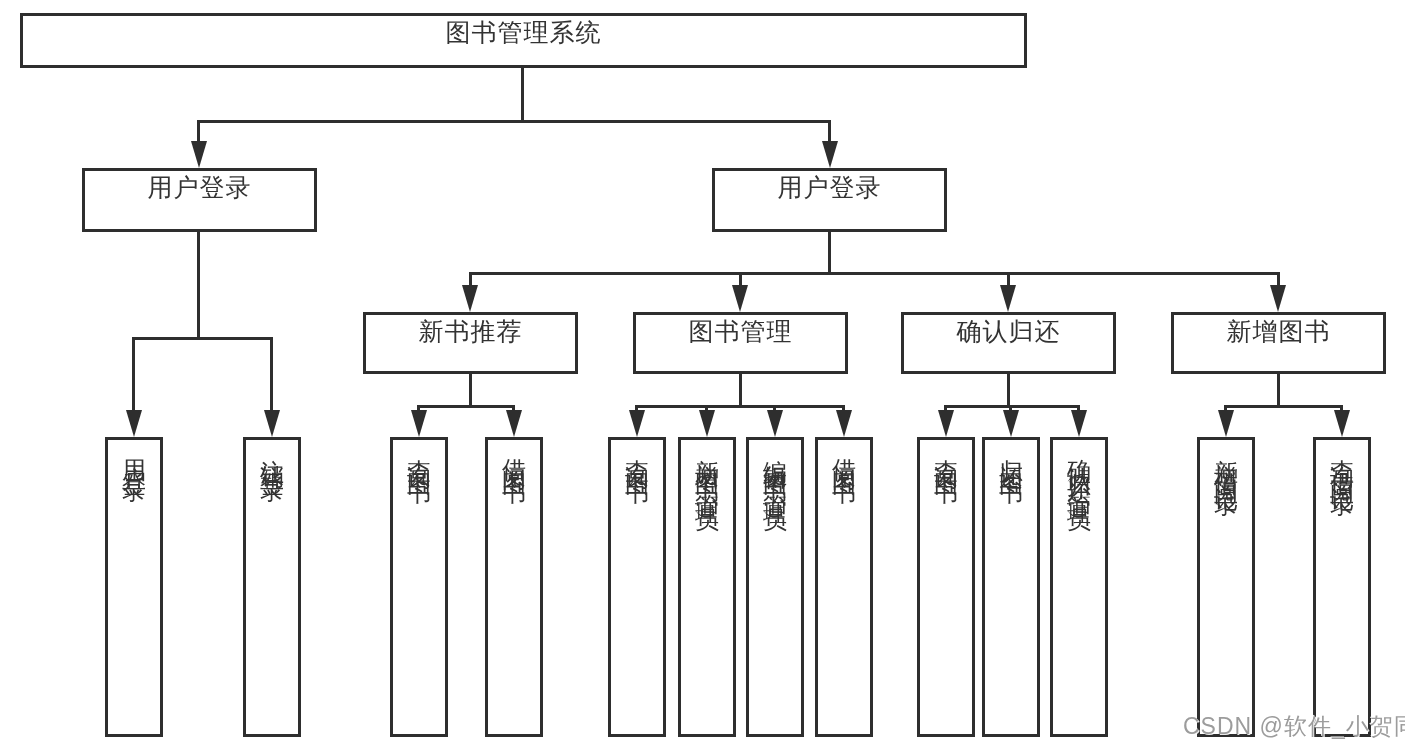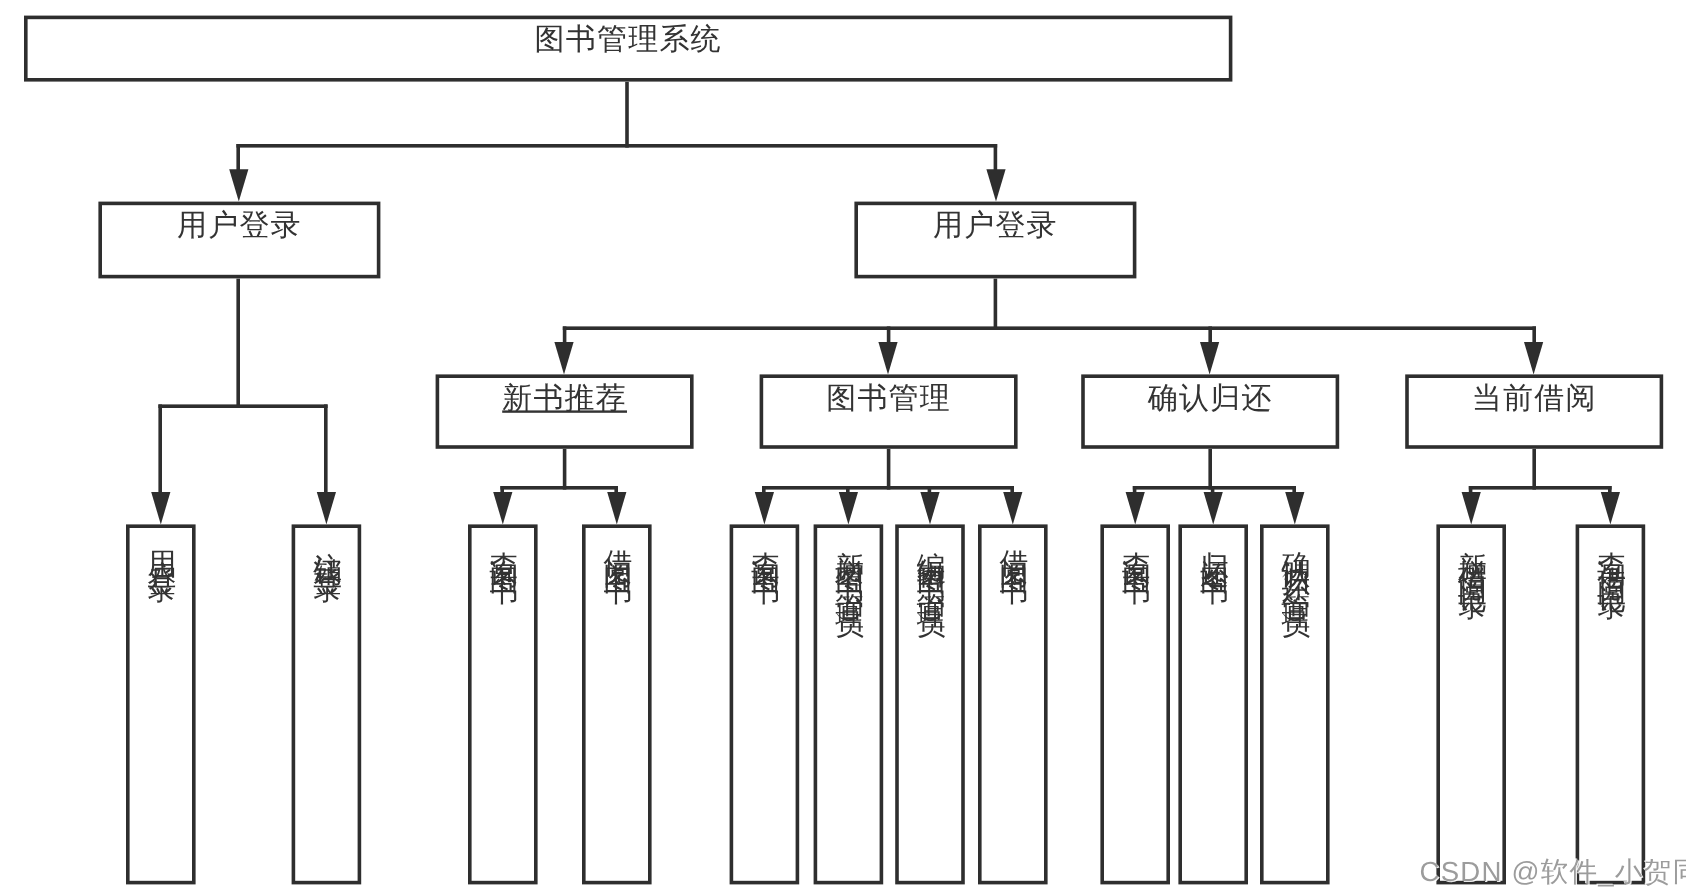--- a/index.html
+++ b/index.html
@@ -97,31 +97,31 @@
     <span class="hlabel">图书管理系统</span>
   </div>
 
   <div class="box" style="left:82px;top:168px;width:235px;height:64px;">
     <span class="hlabel">用户登录</span>
   </div>
   <div class="box" style="left:712px;top:168px;width:235px;height:64px;">
     <span class="hlabel">用户登录</span>
   </div>
 
-  <div class="box" style="left:363px;top:312px;width:215px;height:62px;text-decoration:underline;">
+  <div class="box" style="left:363px;top:312px;width:215px;height:62px;">
     <span class="hlabel">新书推荐</span>
   </div>
   <div class="box" style="left:633px;top:312px;width:215px;height:62px;">
     <span class="hlabel">图书管理</span>
   </div>
   <div class="box" style="left:901px;top:312px;width:215px;height:62px;">
     <span class="hlabel">确认归还</span>
   </div>
   <div class="box" style="left:1171px;top:312px;width:215px;height:62px;">
-    <span class="hlabel">当前借阅</span>
+    <span class="hlabel">新增图书</span>
   </div>
 
   <div class="box" style="left:105px;top:437px;width:58px;height:300px;">
     <span class="vlabel">用户登录</span>
   </div>
   <div class="box" style="left:243px;top:437px;width:58px;height:300px;">
     <span class="vlabel">注销登录</span>
   </div>
 
   <div class="box" style="left:390px;top:437px;width:58px;height:300px;">

